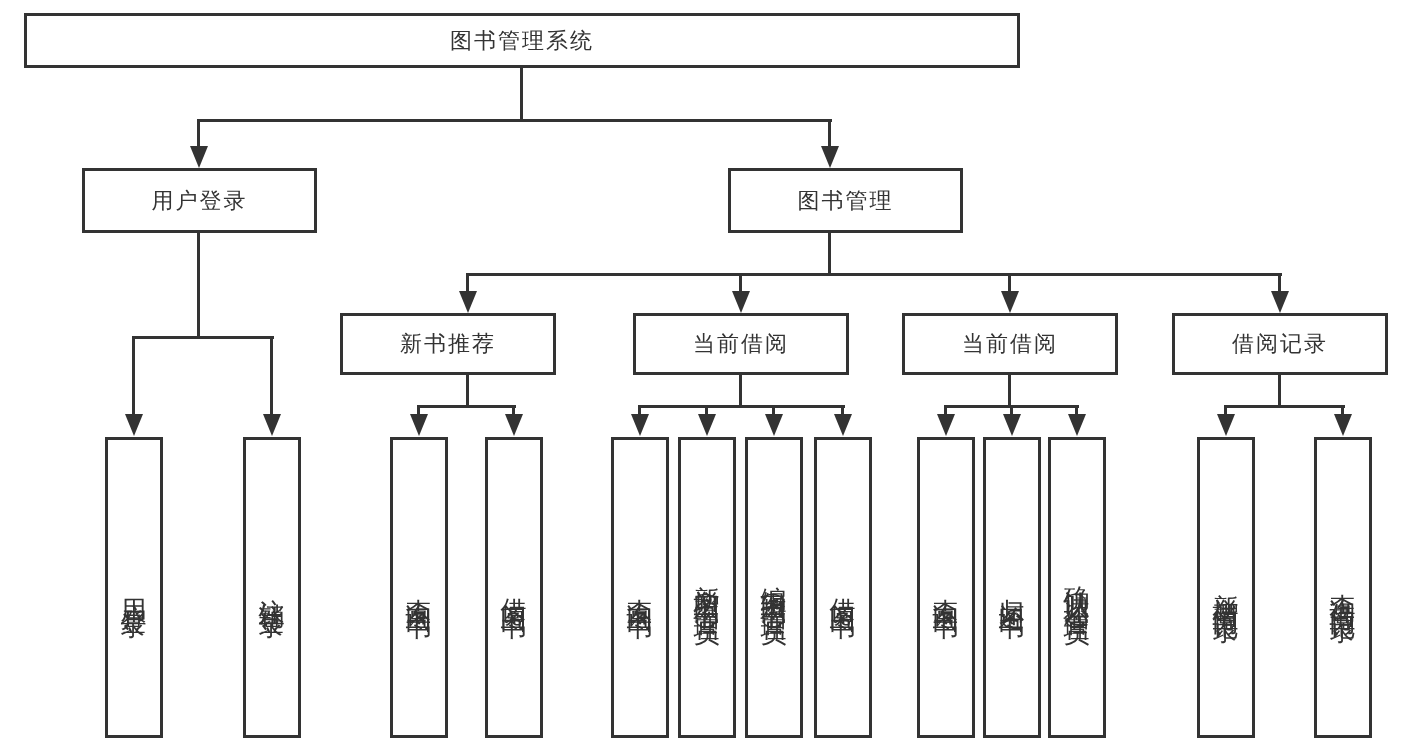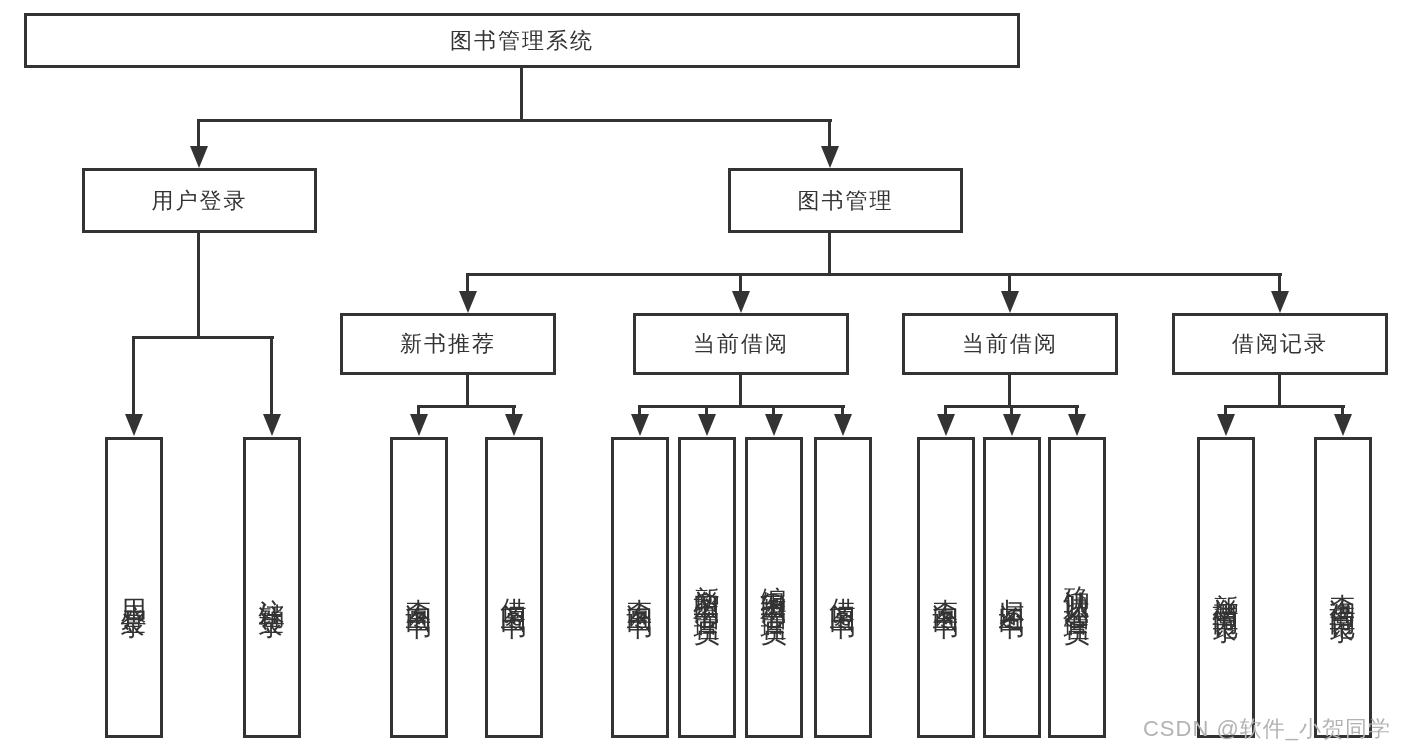--- a/index.html
+++ b/index.html
@@ -126,14 +126,13 @@
   <div class="vl" style="left:1010px;top:405px;height:14px"></div>
   <div class="ar" style="left:1003px;top:414px"></div>
   <div class="vl" style="left:1075px;top:405px;height:14px"></div>
   <div class="ar" style="left:1068px;top:414px"></div>
 
   <div class="vl" style="left:1224px;top:405px;height:14px"></div>
   <div class="ar" style="left:1217px;top:414px"></div>
   <div class="vl" style="left:1341px;top:405px;height:14px"></div>
   <div class="ar" style="left:1334px;top:414px"></div>
 
-  <div class="watermark">CSDN @软件_小贺同学</div>
 </div>
 
 </body></html>

